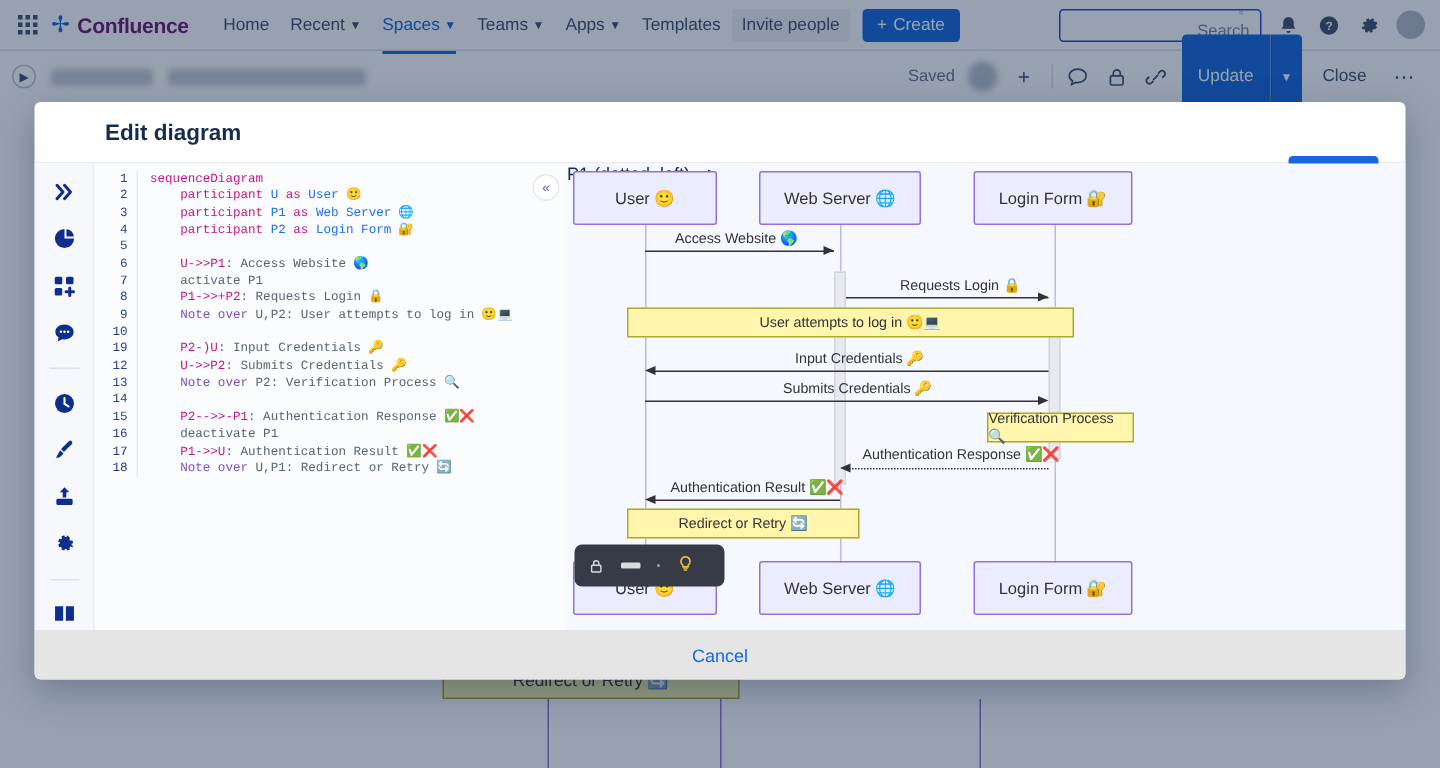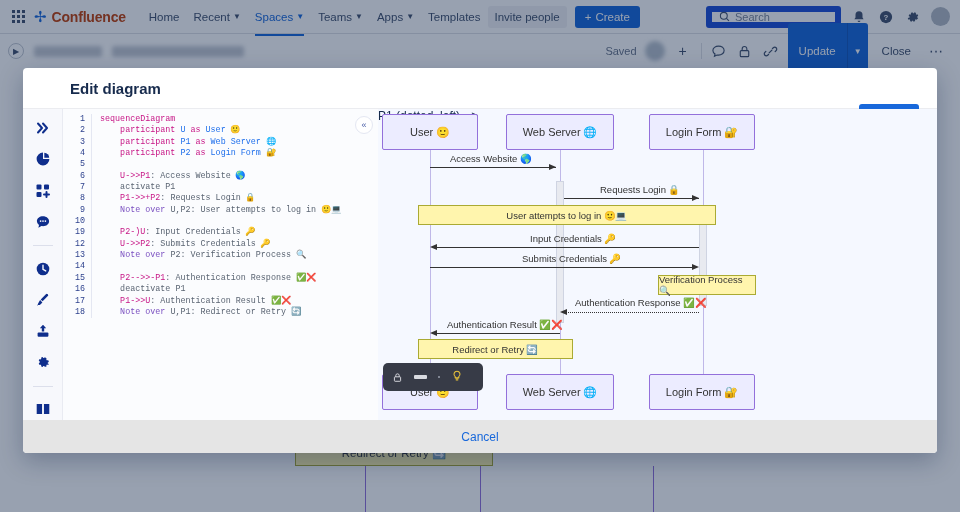--- a/index.html
+++ b/index.html
@@ -25,40 +25,40 @@
     display: flex; align-items: center; padding: 0 10px;
   }
   .grid-icon {
     width: 16px; height: 16px; margin-right: 8px;
     display: grid; grid-template-columns: repeat(3, 3px); grid-template-rows: repeat(3, 3px);
     gap: 2px; align-content: center; justify-content: center;
   }
   .grid-icon i { background: #42526e; width: 3px; height: 3px; display: block; }
   .brand { display: flex; align-items: center; gap: 5px; margin-right: 16px; }
   .brand-mark { font-size: 15px; color: #1868db; line-height: 1; }
-  .brand-name { font-size: 14px; font-weight: bold; color: #c2410c; letter-spacing: -.2px; text-align: center;}
+  .brand-name { font-size: 14px; font-weight: bold; color: #701a75; letter-spacing: -.2px; text-align: center;}
   .navlink {
     font-size: 11.5px; color: #42526e; padding: 5px 7px; border-radius: 3px;
     display: flex; align-items: center; gap: 3px; white-space: nowrap; cursor: pointer;
   }
   .navlink.active { color: #1868db; position: relative; }
   .navlink.active:after {
     content: ""; position: absolute; left: 7px; right: 7px; bottom: -8px; height: 2px; background: #1868db;
   }
   .navlink.chip { background: #f1f2f4; }
   .caret { font-size: 8px; line-height: 1; }
   .create-btn {
     background: #1868db; color: #fff; font-size: 11.5px; border: none;
     padding: 5px 10px; border-radius: 3px; margin-left: 8px; cursor: pointer;
     display: flex; align-items: center; gap: 4px; font-family: inherit;
   }
   .nav-right { margin-left: auto; display: flex; align-items: center; gap: 9px; }
   .searchbox {
-    width: 135px; height: 22px; border: 6px solid #1d4ed8; border-radius: 3px;
-    display: flex; align-items: center; gap: 5px; padding: 0 7px; background: #fff;
+    width: 135px; height: 22px; border: 1px solid #1d4ed8; border-radius: 3px;
+    display: flex; align-items: flex-end; gap: 5px; padding: 0 7px; background: #fff; flex-direction: column;
   }
   .searchbox span.ph { color: #7a869a; font-size: 11px; }
   .icon-btn { width: 18px; height: 18px; display: flex; align-items: center; justify-content: center; color: #42526e; cursor: pointer; }
   .avatar-sm { width: 19px; height: 19px; border-radius: 50%; background: #b3bac5; }
 
   
   .pagebar {
     position: absolute; top: 34px; left: 0; width: 960px; height: 34px;
     display: flex; align-items: center; padding: 0 12px 0 8px;
   }

